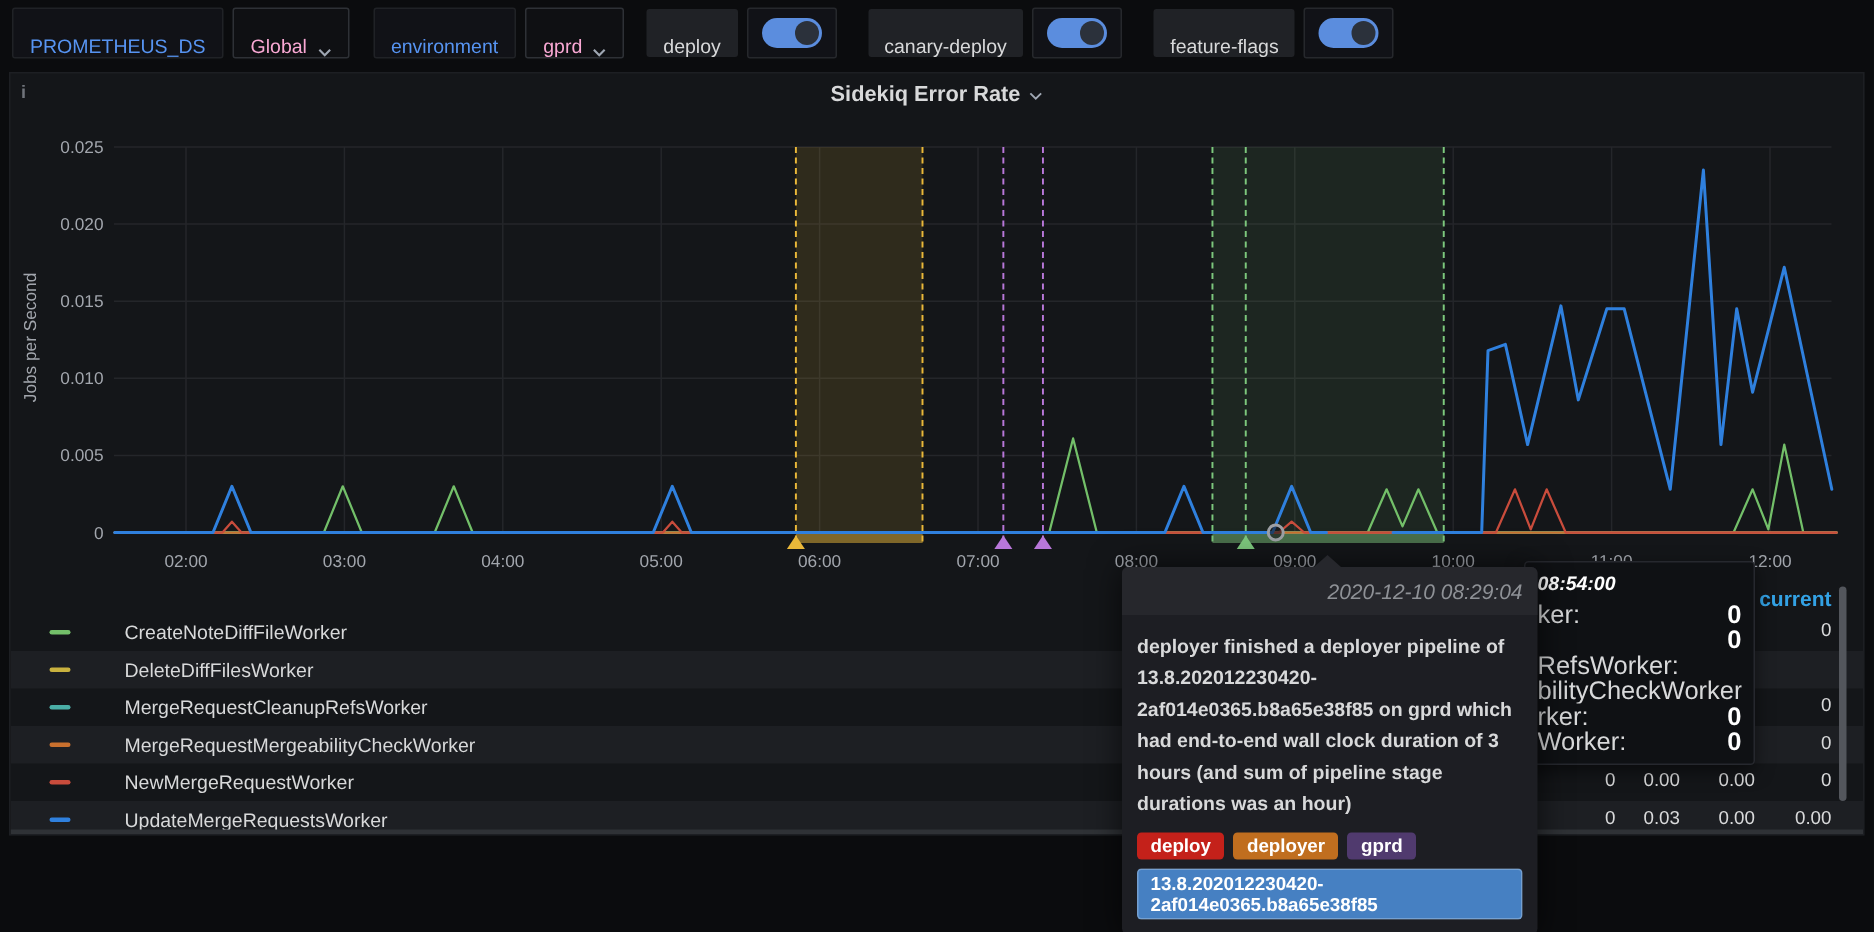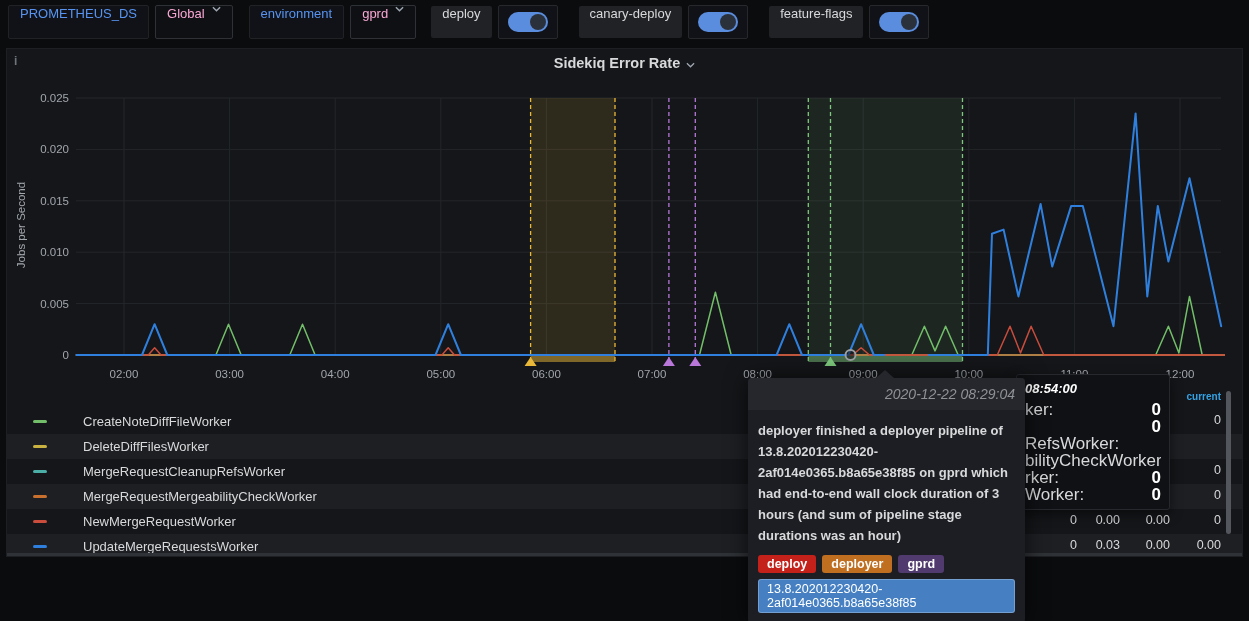--- a/index.html
+++ b/index.html
@@ -1,38 +1,38 @@
 <!DOCTYPE html>
 <html><head>
 <meta charset="utf-8">
 <style>
   html,body{margin:0;padding:0;background:#0b0c0e;width:1249px;height:621px;overflow:hidden;
     font-family:"Liberation Sans",sans-serif;color:#d8d9da;}
   .toolbar{display:flex;align-items:center;height:44px;padding-left:8px;}
-  .tb-box{height:32px;display:flex;align-items:flex-start;padding:0 11px;font-size:13px;border-radius:2px;}
+  .tb-box{height:32px;display:flex;align-items:flex-end;padding:0 11px;font-size:13px;border-radius:2px;}
   .tb-link{background:#111217;border:1px solid #202226;color:#5794f2;}
   .tb-drop{background:#0f1013;border:1px solid #2e3136;color:#f9a8d4;gap:7px;}
   .tb-label{background:#202226;color:#d8d9da;}
   .caret{width:9px;height:6px;display:inline-block;}
   .toggle-box{background:#111217;border:1px solid #26282c;border-radius:2px;height:32px;width:58px;
     display:flex;align-items:center;justify-content:center;}
   .pill{width:40px;height:20px;border-radius:10px;background:#5b8dde;position:relative;}
   .knob{position:absolute;top:2px;right:2px;width:16px;height:16px;border-radius:50%;background:#2b313b;}
   .panel{position:absolute;left:6px;top:48px;width:1237px;height:509px;background:#141619;
     border:1px solid #1d1f23;box-sizing:border-box;overflow:hidden;}
   .panel-info{position:absolute;left:7px;top:5px;font-size:12px;font-weight:bold;color:#6e7artD;color:#70747b;}
   .panel-header{position:absolute;left:0;top:6px;width:100%;text-align:center;font-size:14.5px;
     font-weight:bold;color:#d8d9da;}
   .panel-header .caret{margin-left:6px;}
   .ylabel{position:absolute;left:-66px;top:170px;width:160px;text-align:center;font-size:11.5px;
     color:#a2a6ad;transform:rotate(-90deg);}
   .chart-wrap{position:absolute;left:24px;top:40px;width:1200px;height:294px;}
   .tick{fill:#a2a6ad;font-size:11.5px;font-family:"Liberation Sans",sans-serif;}
   
-  .legend-head{position:absolute;left:0;top:340px;width:100%;height:20px;font-size:10px;font-weight:bold;}
+  .legend-head{position:absolute;left:0;top:340px;width:100%;height:20px;font-size:14px;font-weight:bold;}
   .legend-rows{position:absolute;left:0;top:360px;width:100%;}
   .lg-row{position:relative;height:25px;display:flex;align-items:center;font-size:13px;gap:24px;}
   .lg-row.stripe{background:#1d1f23;}
   .lg-dash{width:14px;height:3px;border-radius:2px;margin-left:26px;margin-right:12px;flex:none;}
   .lg-cell{position:absolute;width:70px;text-align:right;font-size:12.5px;color:#d8d9da;top:4px;}
   .col-min{right:165px;}.col-max{right:122px;}.col-avg{right:72px;}.col-cur{right:21px;}
   .lg-hcell{position:absolute;width:70px;text-align:right;color:#33a2e5;top:2px;}
   .legend-scrollbar{position:absolute;right:11px;top:342px;width:5px;height:143px;border-radius:3px;
     background:#53565c;z-index:3;}
   .panel-bottom-strip{position:absolute;left:0;bottom:0;width:100%;height:3px;background:#2f3236;z-index:2;}
@@ -47,21 +47,21 @@
     border-radius:4px;box-shadow:0 0 22px rgba(0,0,0,.65);}
   .anno-arrow{position:absolute;top:-8px;left:128px;width:0;height:0;
     border-left:9px solid transparent;border-right:9px solid transparent;border-bottom:8px solid #26272c;}
   .anno-head{background:#26272c;border-radius:4px 4px 0 0;padding:8px 10px;text-align:right;
     font-size:14px;font-style:italic;color:#8e9196;}
   .anno-body{padding:10px 10px 0 10px;font-size:13px;font-weight:bold;line-height:21px;color:#d8d9da;
     word-wrap:break-word;}
   .anno-tags{display:flex;gap:6px;margin:9px 10px 0 10px;}
   .tag{padding:2px 9px;border-radius:3px;font-size:12.5px;font-weight:bold;color:#fff;white-space:nowrap;}
   .version-tag{margin:6px 10px 10px 10px;padding:2px 8px;border-radius:3px;font-size:12.5px;
-    font-weight:normal;color:#fff;border:1px solid rgba(255,255,255,.25);display:inline-block;}
+    font-weight:bold;color:#fff;border:1px solid rgba(255,255,255,.25);display:inline-block;}
 </style>
 </head>
 <body>
 
 <div class="toolbar">
   <div class="tb-box tb-link" style="margin-right:6px">
     <span>PROMETHEUS_DS</span>
   </div>
   <div class="tb-box tb-drop" style="margin-right:16px">
     <span>Global</span>
@@ -253,21 +253,21 @@
       </div>
       <div class="ht-row">
         <span>Worker:</span>
         <span class="ht-val">0</span>
       </div>
     </div>
 </div>
 
 <div class="anno-tip">
   <div class="anno-arrow"></div>
-  <div class="anno-head">2020-12-22 08:29:04</div>
+  <div class="anno-head">2020-12-10 08:29:04</div>
   <div class="anno-body">deployer finished a deployer pipeline of 13.8.202012230420-2af014e0365.b8a65e38f85 on gprd which had end-to-end wall clock duration of 3 hours (and sum of pipeline stage durations was an hour)</div>
   <div class="anno-tags" id="anno-tags">
       <span class="tag" style="background: rgb(196, 33, 26);">deploy</span>
       <span class="tag" style="background: rgb(192, 110, 31);">deployer</span>
       <span class="tag" style="background: rgb(80, 58, 110);">gprd</span>
     </div>
   <div>
     <span class="version-tag" id="version-tag" style="background: rgb(70, 128, 194);">13.8.202012230420-2af014e0365.b8a65e38f85</span>
   </div>
 </div>

